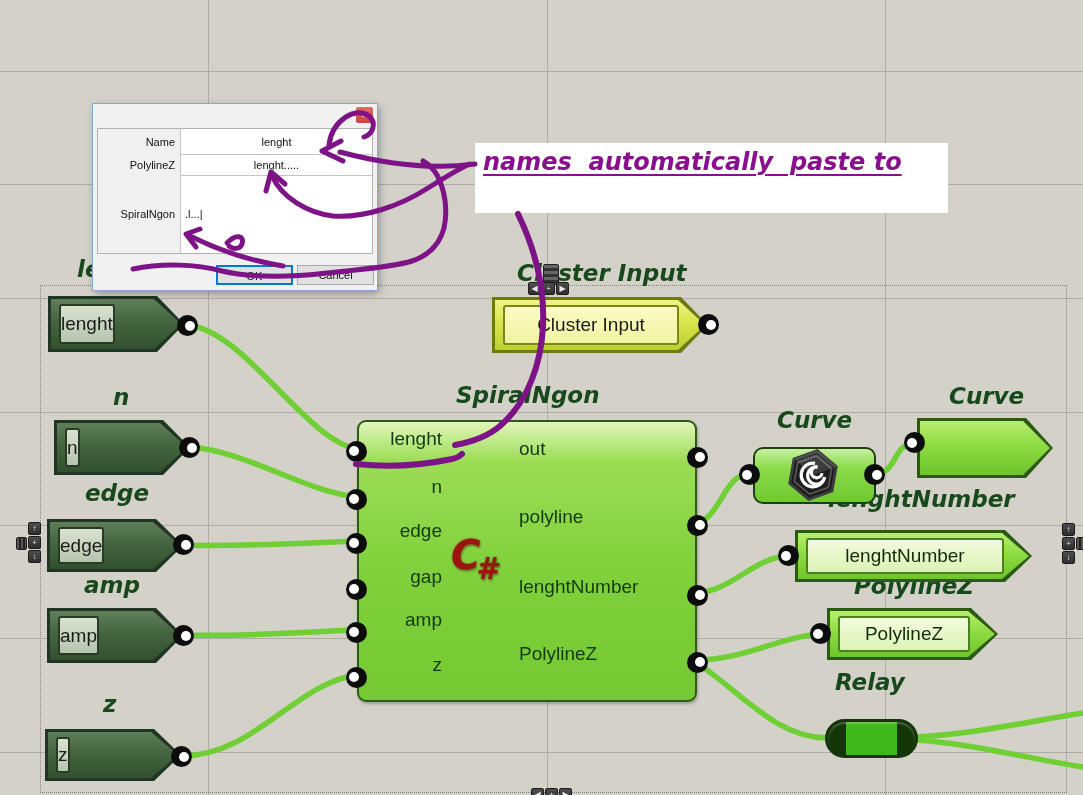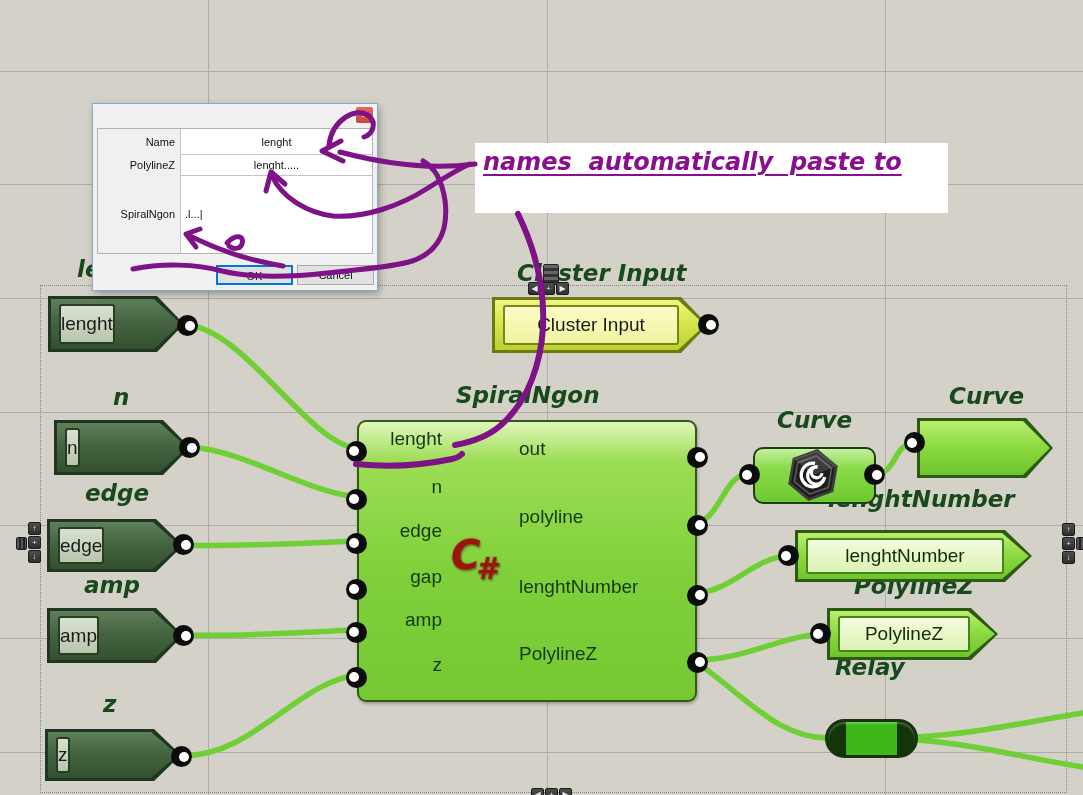--- a/index.html
+++ b/index.html
@@ -142,21 +142,21 @@
 <div class="nlabel" style="left:113px;top:384px">n</div>
 <div class="nlabel" style="left:85px;top:480px">edge</div>
 <div class="nlabel" style="left:84px;top:572px">amp</div>
 <div class="nlabel" style="left:103px;top:691px">z</div>
 <div class="nlabel" style="left:517px;top:260px">Cluster Input</div>
 <div class="nlabel" style="left:456px;top:382px">SpiralNgon</div>
 <div class="nlabel" style="left:777px;top:407px">Curve</div>
 <div class="nlabel" style="left:949px;top:383px">Curve</div>
 <div class="nlabel" style="left:828px;top:486px">lenghtNumber</div>
 <div class="nlabel" style="left:854px;top:573px">PolylineZ</div>
-<div class="nlabel" style="left:835px;top:654px">Relay</div>
+<div class="nlabel" style="left:835px;top:669px">Relay</div>
 
 <svg id="wires" width="1083" height="795">
   <path d="M187,325 C245,330 305,440 357,449"></path>
   <path d="M189,447 C245,450 305,492 357,497"></path>
   <path d="M183,545 C240,547 300,543 357,541"></path>
   <path d="M183,635 C240,637 300,632 357,630"></path>
   <path d="M181,756 C255,756 295,683 357,675"></path>
   <path d="M693,523 C720,523 723,474 749,474"></path>
   <path d="M875,474 C897,474 893,443 915,443"></path>
   <path d="M693,593 C732,593 752,557 789,556"></path>

